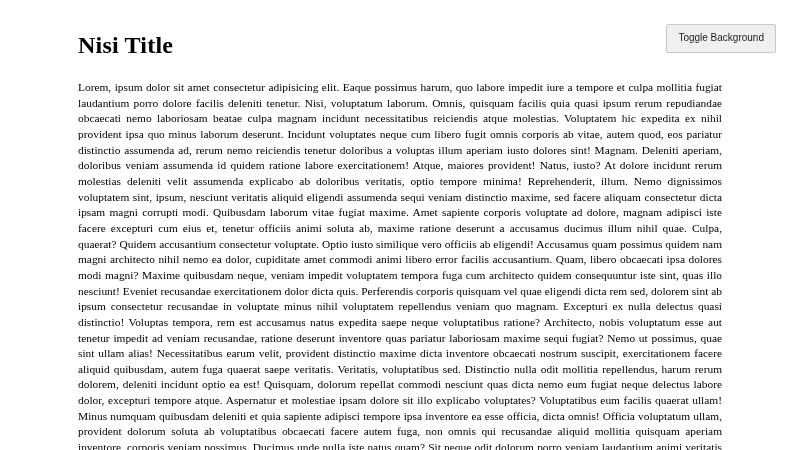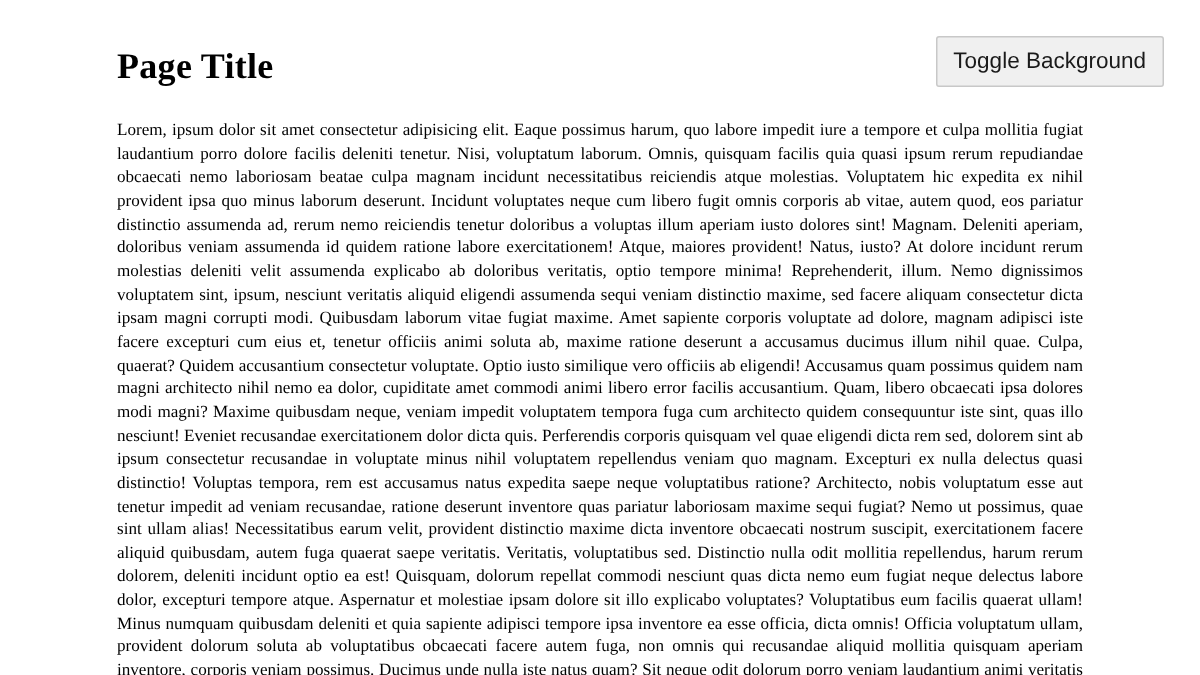--- a/index.html
+++ b/index.html
@@ -25,21 +25,21 @@
     overflow: hidden;
   }
   .content {
     padding: 0 78px 0 78px;
   }
   .toggle-btn {
     position: absolute;
     top: 24px;
     right: 24px;
     font-family: "Liberation Sans", "DejaVu Sans", sans-serif;
-    font-size: 15px;
+    font-size: 10px;
     line-height: 1;
     color: #1a1a1a;
     background: #f0f0f0;
     border: 1px solid #c8c8c8;
     border-radius: 2px;
     padding: 8px 11px 9px 11px;
     cursor: pointer;
   }
 
   h1.page-title {
@@ -63,18 +63,18 @@
 </style>
 </head>
 <body>
 
 <div class="page">
 
   <button class="toggle-btn">Toggle Background</button>
 
   <div class="content">
 
-    <h1 class="page-title">Page Title</h1>
+    <h1 class="page-title">Nisi Title</h1>
 
     <p class="lead">Lorem, ipsum dolor sit amet consectetur adipisicing elit. Eaque possimus harum, quo labore impedit iure a tempore et culpa mollitia fugiat laudantium porro dolore facilis deleniti tenetur. Nisi, voluptatum laborum. Omnis, quisquam facilis quia quasi ipsum rerum repudiandae obcaecati nemo laboriosam beatae culpa magnam incidunt necessitatibus reiciendis atque molestias. Voluptatem hic expedita ex nihil provident ipsa quo minus laborum deserunt. Incidunt voluptates neque cum libero fugit omnis corporis ab vitae, autem quod, eos pariatur distinctio assumenda ad, rerum nemo reiciendis tenetur doloribus a voluptas illum aperiam iusto dolores sint! Magnam. Deleniti aperiam, doloribus veniam assumenda id quidem ratione labore exercitationem! Atque, maiores provident! Natus, iusto? At dolore incidunt rerum molestias deleniti velit assumenda explicabo ab doloribus veritatis, optio tempore minima! Reprehenderit, illum. Nemo dignissimos voluptatem sint, ipsum, nesciunt veritatis aliquid eligendi assumenda sequi veniam distinctio maxime, sed facere aliquam consectetur dicta ipsam magni corrupti modi. Quibusdam laborum vitae fugiat maxime. Amet sapiente corporis voluptate ad dolore, magnam adipisci iste facere excepturi cum eius et, tenetur officiis animi soluta ab, maxime ratione deserunt a accusamus ducimus illum nihil quae. Culpa, quaerat? Quidem accusantium consectetur voluptate. Optio iusto similique vero officiis ab eligendi! Accusamus quam possimus quidem nam magni architecto nihil nemo ea dolor, cupiditate amet commodi animi libero error facilis accusantium. Quam, libero obcaecati ipsa dolores modi magni? Maxime quibusdam neque, veniam impedit voluptatem tempora fuga cum architecto quidem consequuntur iste sint, quas illo nesciunt! Eveniet recusandae exercitationem dolor dicta quis. Perferendis corporis quisquam vel quae eligendi dicta rem sed, dolorem sint ab ipsum consectetur recusandae in voluptate minus nihil voluptatem repellendus veniam quo magnam. Excepturi ex nulla delectus quasi distinctio! Voluptas tempora, rem est accusamus natus expedita saepe neque voluptatibus ratione? Architecto, nobis voluptatum esse aut tenetur impedit ad veniam recusandae, ratione deserunt inventore quas pariatur laboriosam maxime sequi fugiat? Nemo ut possimus, quae sint ullam alias! Necessitatibus earum velit, provident distinctio maxime dicta inventore obcaecati nostrum suscipit, exercitationem facere aliquid quibusdam, autem fuga quaerat saepe veritatis. Veritatis, voluptatibus sed. Distinctio nulla odit mollitia repellendus, harum rerum dolorem, deleniti incidunt optio ea est! Quisquam, dolorum repellat commodi nesciunt quas dicta nemo eum fugiat neque delectus labore dolor, excepturi tempore atque. Aspernatur et molestiae ipsam dolore sit illo explicabo voluptates? Voluptatibus eum facilis quaerat ullam! Minus numquam quibusdam deleniti et quia sapiente adipisci tempore ipsa inventore ea esse officia, dicta omnis! Officia voluptatum ullam, provident dolorum soluta ab voluptatibus obcaecati facere autem fuga, non omnis qui recusandae aliquid mollitia quisquam aperiam inventore, corporis veniam possimus. Ducimus unde nulla iste natus quam? Sit neque odit dolorum porro veniam laudantium animi veritatis facere accusamus deleniti assumenda quos dolor cupiditate dolore blanditiis corrupti eaque cum explicabo consequuntur labore ratione alias velit, recusandae odio. Iste?</p>
 
   </div>
 </div>
 
 </body></html>

